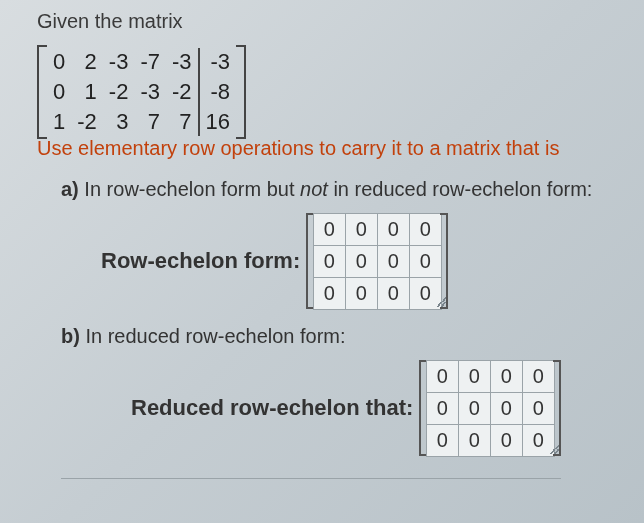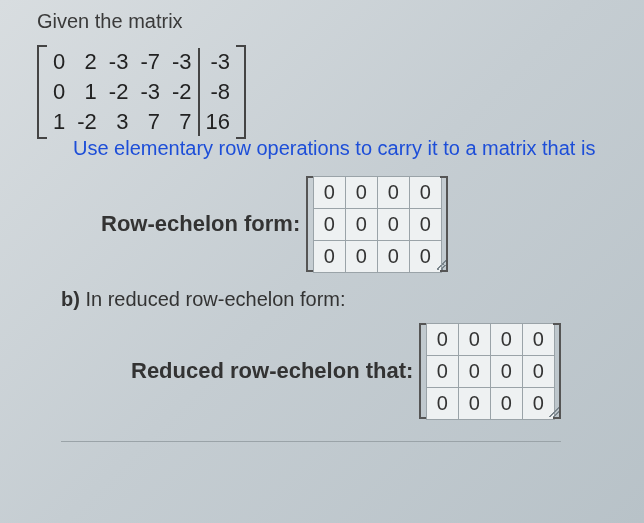--- a/index.html
+++ b/index.html
@@ -48,21 +48,21 @@
     height: 8px;
     border-top: 2px solid #444;
   }
   .lbracket { border-left: 2px solid #444; }
   .lbracket::before, .lbracket::after { border-left: none; width: 8px; margin-left: 0; }
   .lbracket::before { border-top: 2px solid #444; }
   .lbracket::after { border-top: none; border-bottom: 2px solid #444; }
   .rbracket { border-right: 2px solid #444; }
   .rbracket::before { border-top: 2px solid #444; width: 8px; margin-left: 0; }
   .rbracket::after { border-top: none; border-bottom: 2px solid #444; width: 8px; }
-  .instr { color: #1d4ed8; margin-top: -2px; margin-left: 36px; }
+  .instr { color: #c2410c; margin-top: -2px; }
   .part { margin-top: 14px; padding-left: 24px; }
   .part .label { color: #333; }
   .part .label b { font-weight: bold; color: #333; }
   .part .label i { font-style: italic; }
   .answer-row {
     display: flex;
     align-items: center;
     justify-content: flex-start;
     margin-top: 10px;
     padding-left: 40px;
@@ -158,20 +158,24 @@
           <span>-8</span>
           <span>16</span>
         </div>
     </div>
     <div class="rbracket"></div>
   </div>
 
   <div class="instr">Use elementary row operations to carry it to a matrix that is</div>
 
   <div class="part">
+    <div class="label">
+      <b>a)</b>
+      <span>In row-echelon form but </span><i>not</i><span> in reduced row-echelon form:</span>
+    </div>
     <div class="answer-row">
       <span class="answer-label">Row-echelon form:</span>
       <div class="inputgrid">
         <div class="lbracket"></div>
         <div class="grid">
           <div class="cell">0</div>
             <div class="cell">0</div>
             <div class="cell">0</div>
             <div class="cell">0</div>
           <div class="cell">0</div>

